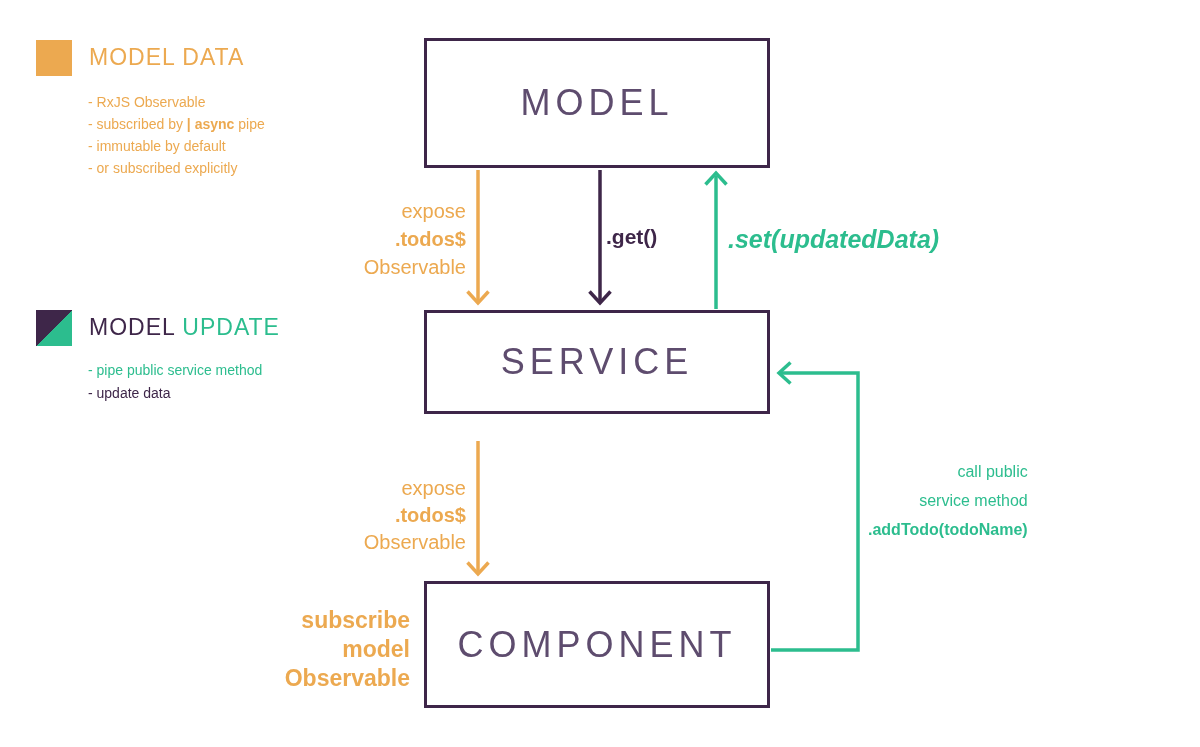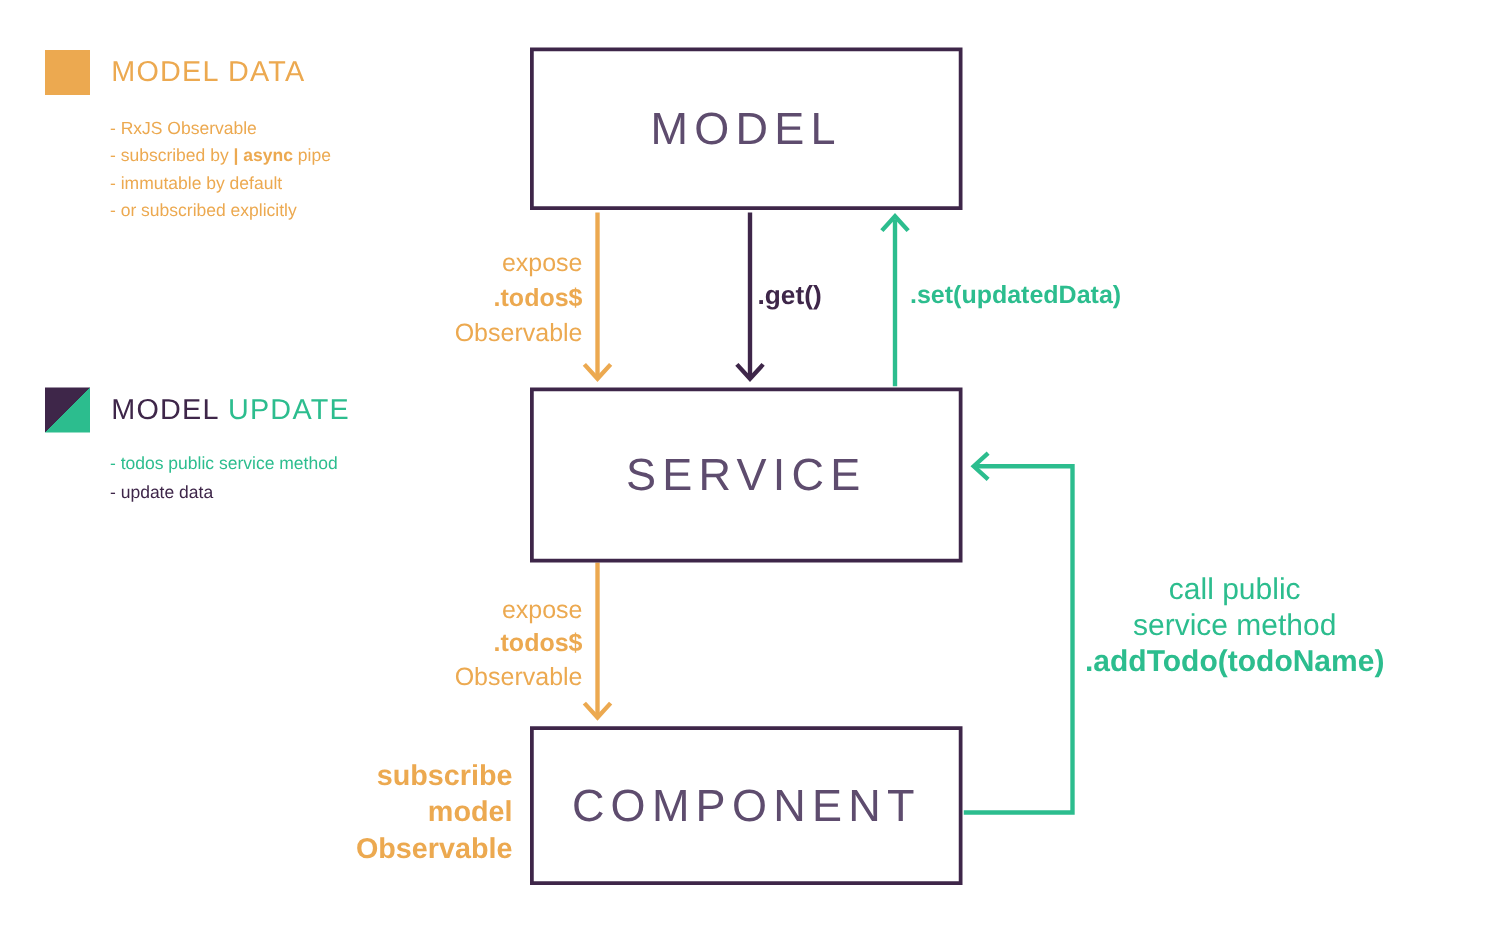--- a/index.html
+++ b/index.html
@@ -27,21 +27,21 @@
     box-sizing:border-box;
     border:3.5px solid var(--purple);
     background:#fff;
     display:flex;align-items:center;justify-content:center;
   }
   .box-title{
     font-size:36px;font-weight:300;letter-spacing:5px;
     color:var(--title);
   }
   #box-model{top:38px;height:130px;}
-  #box-service{top:310px;height:140px;}
+  #box-service{top:310px;height:104px;}
   #box-component{top:581px;height:127px;}
 
   .legend-square{position:absolute;left:36px;width:36px;height:36px;}
   #legend-square-data{top:40px;background:var(--orange);}
   #legend-square-update{
     top:310px;
     background:linear-gradient(to bottom right, var(--purple) 50%, var(--green) 50%);
   }
   .legend-title{
     position:absolute;left:89px;
@@ -67,33 +67,33 @@
   .lbl-expose-data{
     left:300px;top:197px;width:166px;text-align:right;
     color:var(--orange);font-size:20px;line-height:28px;
   }
   .lbl-get{
     left:606px;top:225px;color:var(--purple);
     font-size:21px;font-weight:bold;
   }
   .lbl-set{
     left:728px;top:225px;color:var(--green);
-    font-size:20px;font-weight:bold;
+    font-size:25px;font-weight:bold;font-style:italic;
   }
   .lbl-expose-todos{
     left:300px;top:475px;width:166px;text-align:right;
     color:var(--orange);font-size:20px;line-height:27px;
   }
   .lbl-subscribe{
     left:240px;top:606px;width:170px;text-align:right;
     color:var(--orange);font-size:23px;font-weight:bold;line-height:29px;
   }
   .lbl-add-todo{
-    left:868px;top:457px;text-align:center;
-    color:var(--green);font-size:24px;line-height:29px;
+    left:868px;top:457px;text-align:right;
+    color:var(--green);font-size:16px;line-height:29px;
   }
 </style>
 </head>
 <body>
 
 <div class="canvas">
 
   <svg class="arrows" viewBox="0 0 1200 747">
     <g>
       <path class="stroke-orange" d="M478 170 L478 301"></path>
@@ -122,21 +122,21 @@
   <div class="legend-list" id="legend-list-data">
     <div>- RxJS Observable</div>
     <div><span>- subscribed by </span><span class="b">| async</span><span> pipe</span></div>
     <div>- immutable by default</div>
     <div>- or subscribed explicitly</div>
   </div>
 
   <div class="legend-square" id="legend-square-update"></div>
   <div class="legend-title" id="legend-title-update"><span class="part-model">MODEL</span><span class="part-update"> UPDATE</span></div>
   <div class="legend-list" id="legend-list-update">
-    <div class="item-green">- todos public service method</div>
+    <div class="item-green">- pipe public service method</div>
     <div class="item-dark">- update data</div>
   </div>
 
   <div class="box" id="box-model">
     <span class="box-title">MODEL</span>
   </div>
   <div class="box" id="box-service">
     <span class="box-title">SERVICE</span>
   </div>
   <div class="box" id="box-component">

